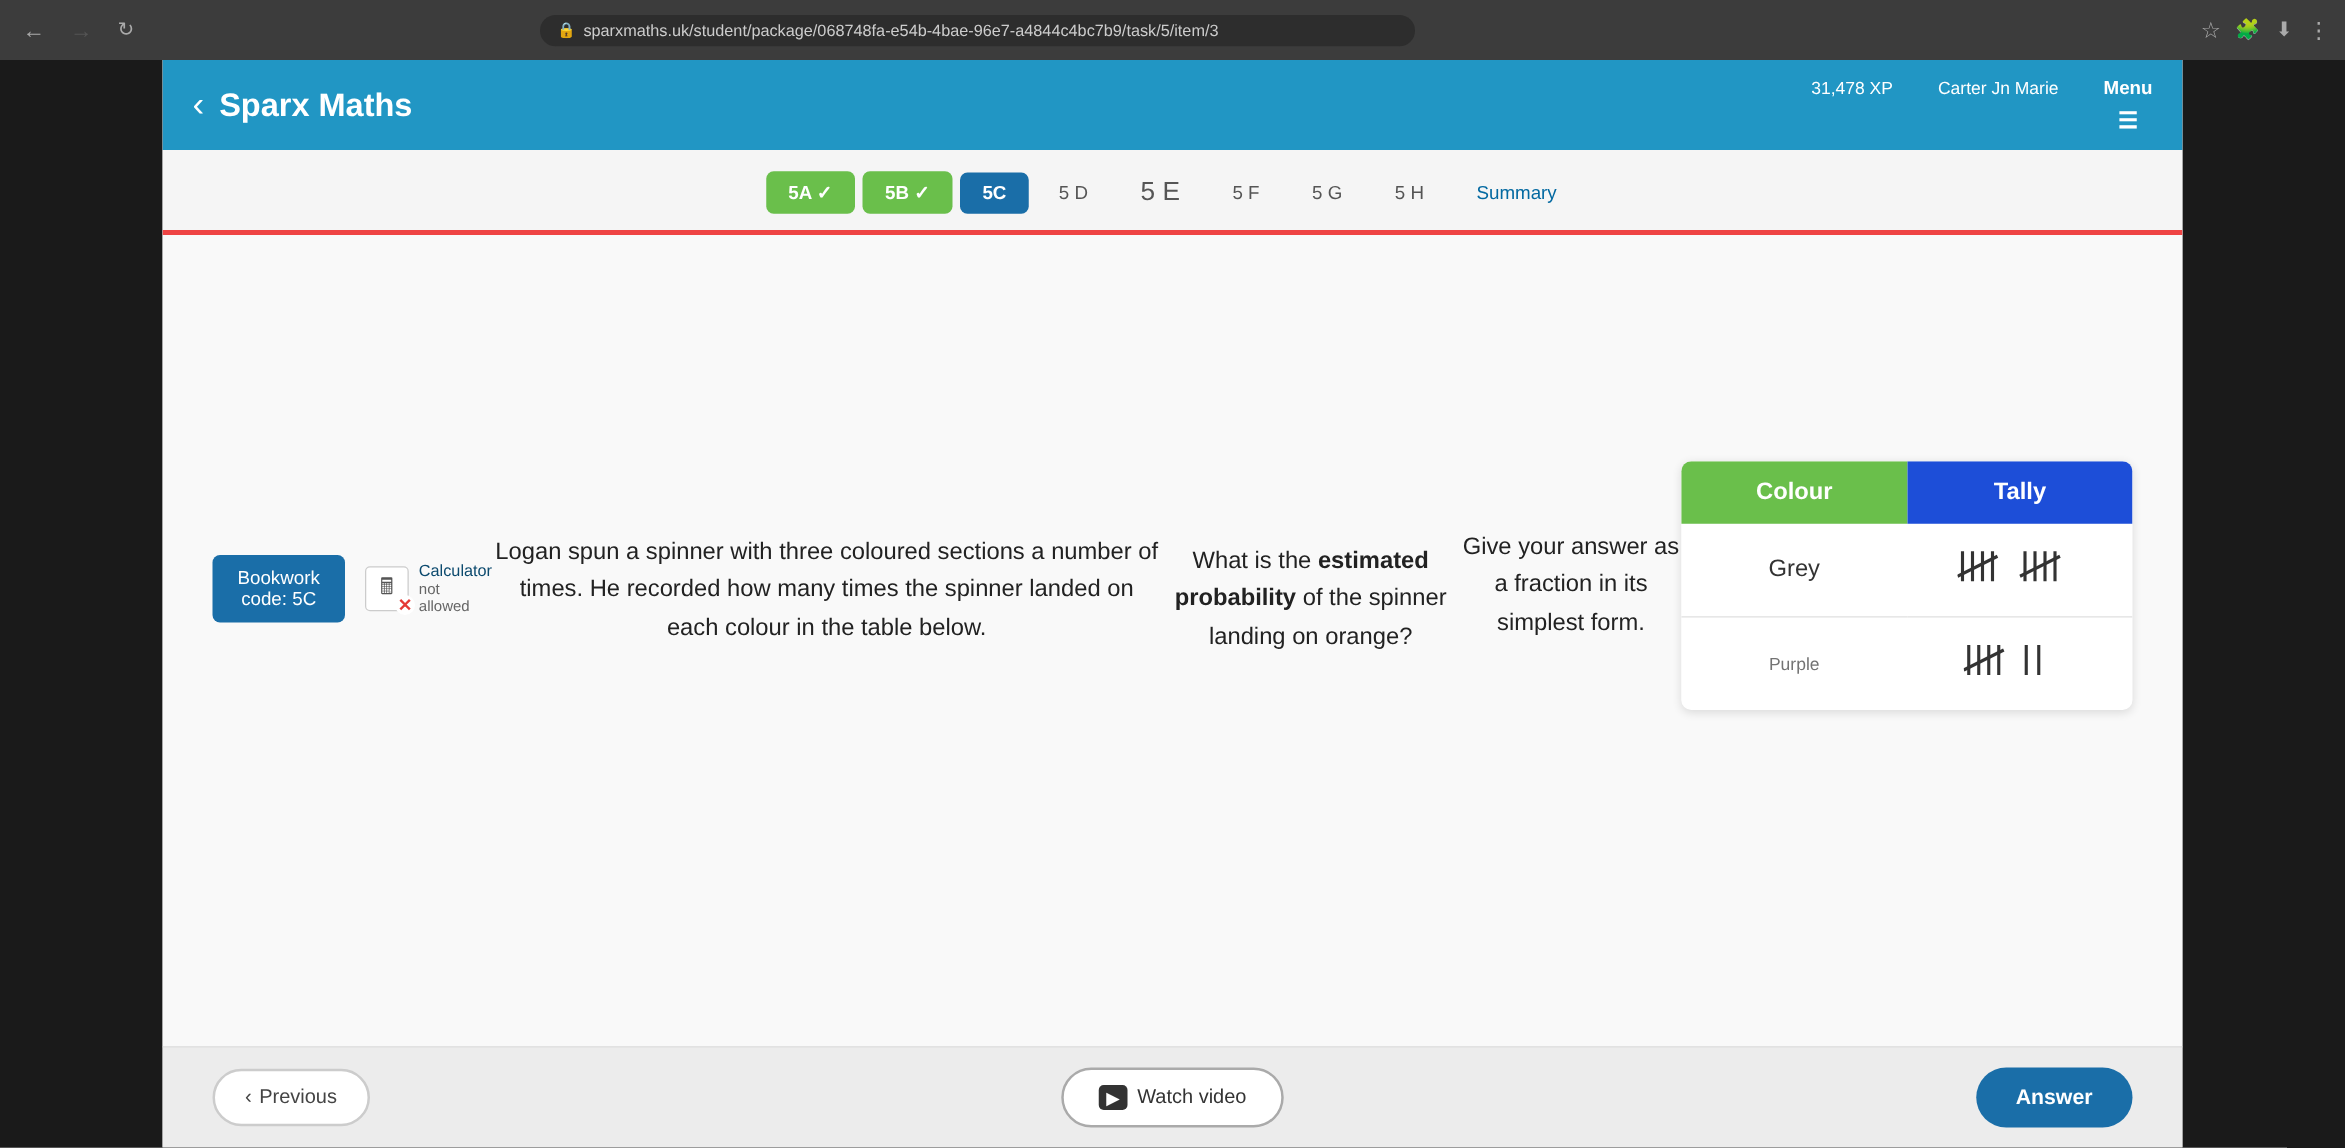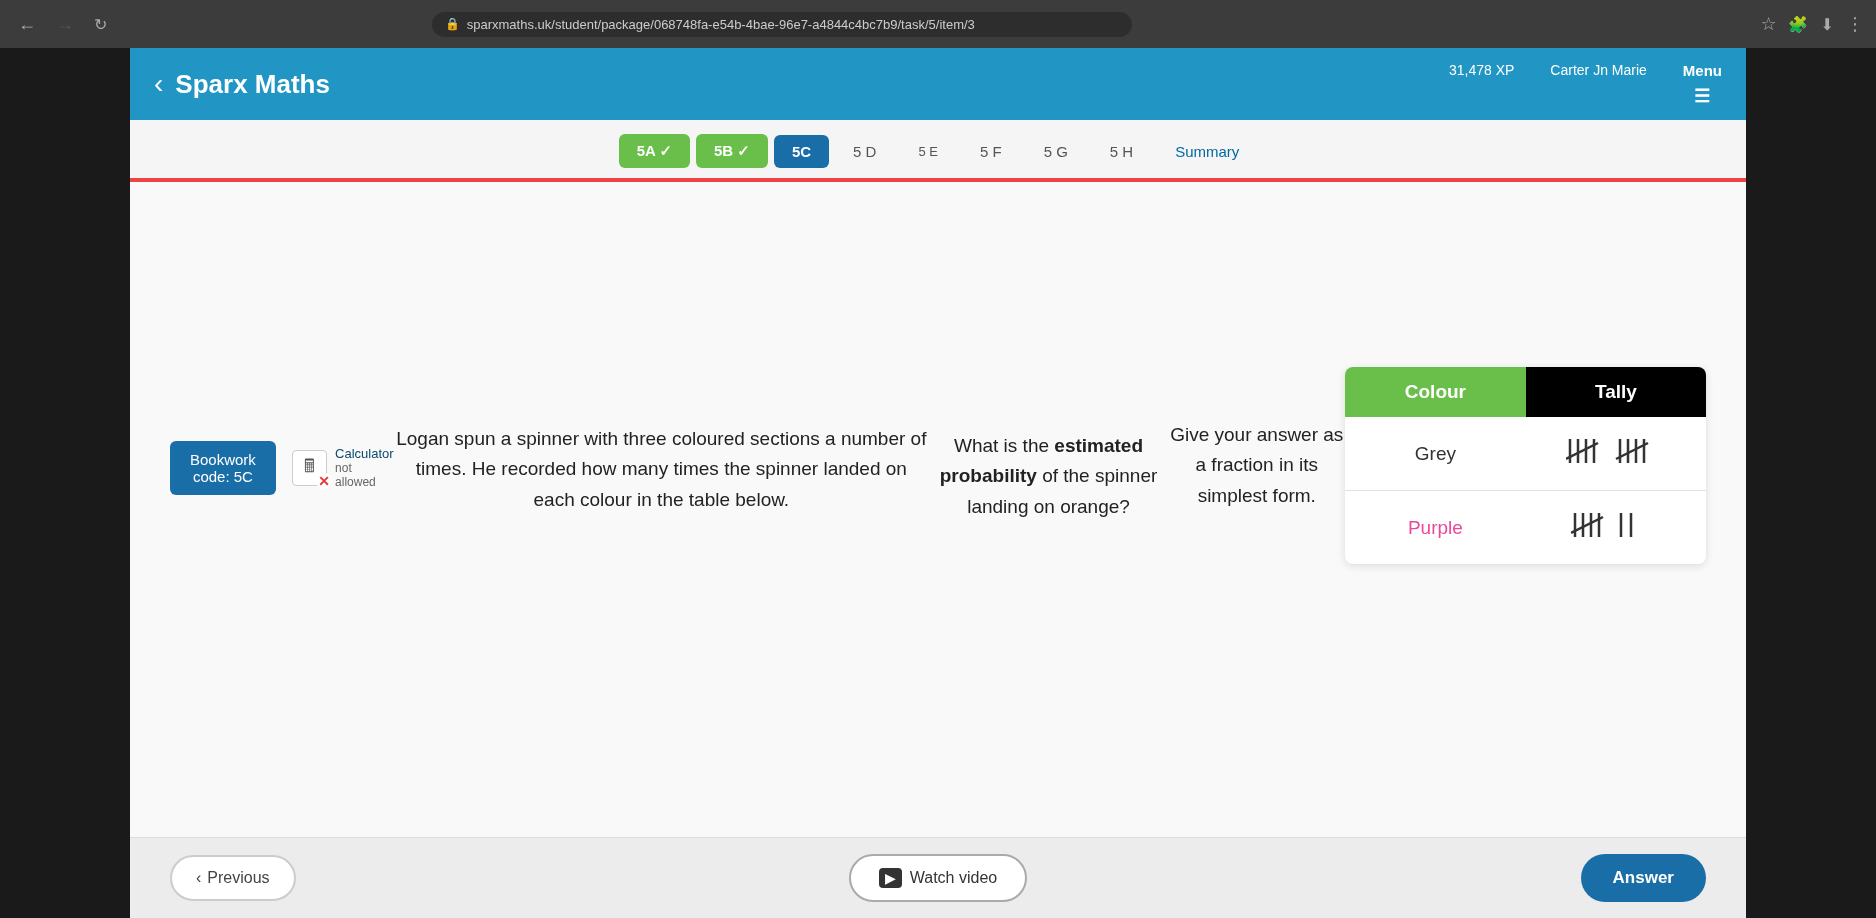--- a/index.html
+++ b/index.html
@@ -47,21 +47,21 @@
           <span style="font-size:18px;">☰</span>
         </div>
       </div>
     </div>
 
     <div style="display:flex; justify-content:center; align-items:center; gap:6px; padding:14px 0 10px; background:#f5f5f5; border-bottom:4px solid #ef4444;">
       <div style="background:#6abf4b; color:white; padding:8px 18px; border-radius:6px; font-size:15px; font-weight:bold; cursor:pointer;">5A ✓</div>
       <div style="background:#6abf4b; color:white; padding:8px 18px; border-radius:6px; font-size:15px; font-weight:bold; cursor:pointer;">5B ✓</div>
       <div style="background:#1a6ea8; color:white; padding:8px 18px; border-radius:6px; font-size:15px; font-weight:bold; cursor:pointer;">5C</div>
       <div style="background:transparent; color:#555; padding:8px 18px; border-radius:6px; font-size:15px; cursor:pointer;">5 D</div>
-      <div style="background:transparent; color:#555; padding:8px 18px; border-radius:6px; font-size:13px; cursor:pointer;">5 E</div>
+      <div style="background:transparent; color:#555; padding:8px 18px; border-radius:6px; font-size:21px; cursor:pointer;">5 E</div>
       <div style="background:transparent; color:#555; padding:8px 18px; border-radius:6px; font-size:15px; cursor:pointer;">5 F</div>
       <div style="background:transparent; color:#555; padding:8px 18px; border-radius:6px; font-size:15px; cursor:pointer;">5 G</div>
       <div style="background:transparent; color:#555; padding:8px 18px; border-radius:6px; font-size:15px; cursor:pointer;">5 H</div>
       <div style="background:transparent; color:#0369a1; padding:8px 18px; border-radius:6px; font-size:15px; cursor:pointer;">Summary</div>
     </div>
 
     <div style="flex:1; display:flex; flex-direction:row; align-items:center; padding:20px 40px 80px; background:#f9f9f9; overflow-y:auto;">
 
       <div style="display:flex; align-items:center; gap:16px; margin-bottom:24px;">
         <button style="background:#1a6ea8; color:white; border:none; padding:10px 20px; border-radius:6px; font-size:15px; cursor:pointer;">Bookwork code: 5C</button>
@@ -81,21 +81,21 @@
 
       <div style="text-align:center; font-size:19px; color:#222; line-height:1.6; margin-bottom:6px; max-width:760px;">
         <span>What is the </span><strong>estimated probability</strong><span> of the spinner landing on orange?</span>
       </div>
       <div style="text-align:center; font-size:19px; color:#222; line-height:1.6; margin-bottom:28px; max-width:760px;">Give your answer as a fraction in its simplest form.</div>
 
       <table style="border-collapse:collapse; background:white; border-radius:8px; overflow:hidden; box-shadow:0 2px 8px rgba(0,0,0,0.12); margin-bottom:28px; min-width:360px;">
         <thead>
           <tr>
             <th style="background:#6abf4b; color:white; padding:14px 60px; font-size:19px; font-weight:bold;">Colour</th>
-            <th style="background:#000000; color:white; padding:14px 60px; font-size:19px; font-weight:bold;">Tally</th>
+            <th style="background:#1d4ed8; color:white; padding:14px 60px; font-size:19px; font-weight:bold;">Tally</th>
           </tr>
         </thead>
         <tbody>
           <tr>
             <td style="padding:18px 60px; font-size:19px; color:#333; text-align:center; border-bottom:1px solid #e0e0e0;">Grey</td>
             <td style="padding:18px 40px; font-size:19px; color:#222; text-align:center; border-bottom:1px solid #e0e0e0;">
               
               <svg width="100" height="32" viewBox="0 0 100 32">
 
                 <line x1="4" y1="4" x2="4" y2="28" stroke="#333" stroke-width="2.5"></line>
@@ -106,21 +106,21 @@
 
                 <line x1="54" y1="4" x2="54" y2="28" stroke="#333" stroke-width="2.5"></line>
                 <line x1="62" y1="4" x2="62" y2="28" stroke="#333" stroke-width="2.5"></line>
                 <line x1="70" y1="4" x2="70" y2="28" stroke="#333" stroke-width="2.5"></line>
                 <line x1="78" y1="4" x2="78" y2="28" stroke="#333" stroke-width="2.5"></line>
                 <line x1="50" y1="24" x2="82" y2="8" stroke="#333" stroke-width="2.5"></line>
               </svg>
             </td>
           </tr>
           <tr>
-            <td style="padding:18px 52px; font-size:19px; color:#ec4899; text-align:center;">Purple</td>
+            <td style="padding:18px 52px; font-size:14px; color:#737373; text-align:center;">Purple</td>
             <td style="padding:18px 40px; font-size:19px; color:#222; text-align:center;">
               
               <svg width="90" height="32" viewBox="0 0 90 32">
 
                 <line x1="4" y1="4" x2="4" y2="28" stroke="#333" stroke-width="2.5"></line>
                 <line x1="12" y1="4" x2="12" y2="28" stroke="#333" stroke-width="2.5"></line>
                 <line x1="20" y1="4" x2="20" y2="28" stroke="#333" stroke-width="2.5"></line>
                 <line x1="28" y1="4" x2="28" y2="28" stroke="#333" stroke-width="2.5"></line>
                 <line x1="0" y1="24" x2="32" y2="8" stroke="#333" stroke-width="2.5"></line>
 

